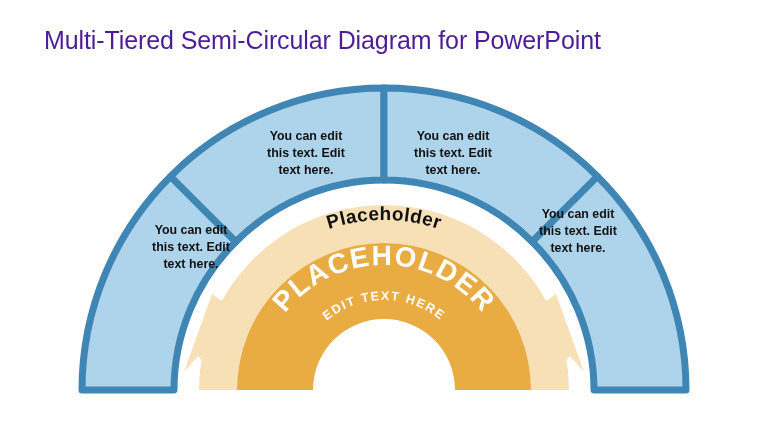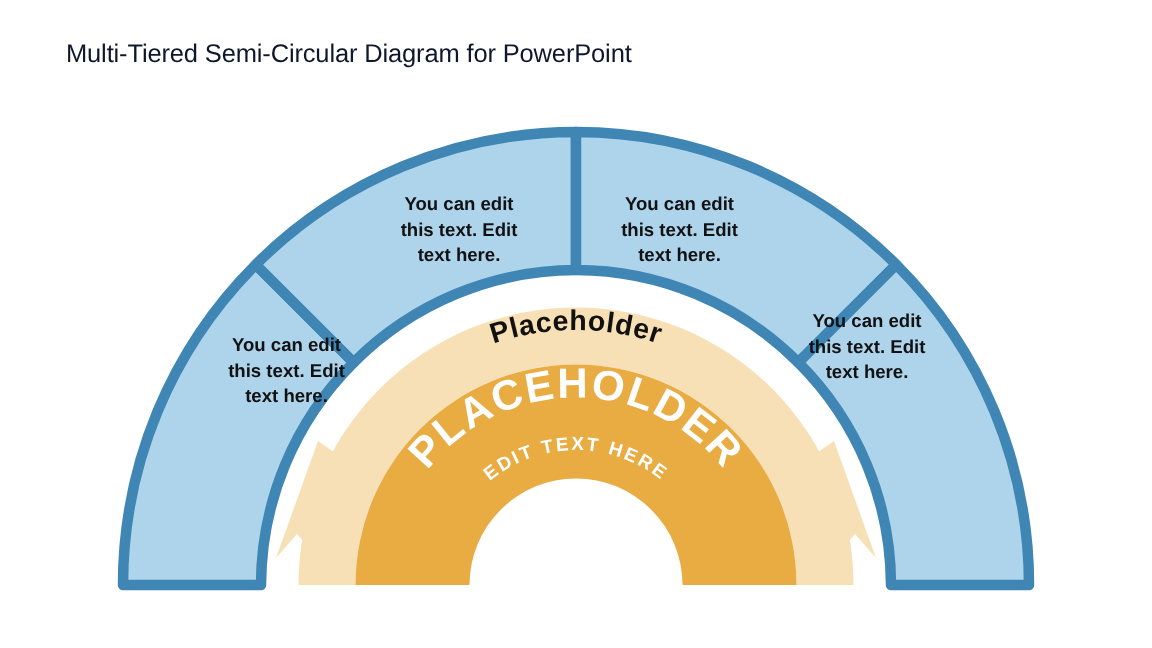--- a/index.html
+++ b/index.html
@@ -9,23 +9,23 @@
     background:#ffffff;
     font-family:"Liberation Sans", sans-serif;
     overflow:hidden;
     position:relative;
   }
   #stage{position:relative;width:768px;height:432px;}
 
   #page-title{
     position:absolute;
     left:44px; top:26px;
-    font-size:17px;
+    font-size:25px;
     font-weight:400;
-    color:#0f172a;
+    color:#4c1d95;
     letter-spacing:-0.1px;
     white-space:nowrap;
   }
 
   #diagram{
     position:absolute;
     left:0; top:0;
     width:768px; height:432px;
   }
 

